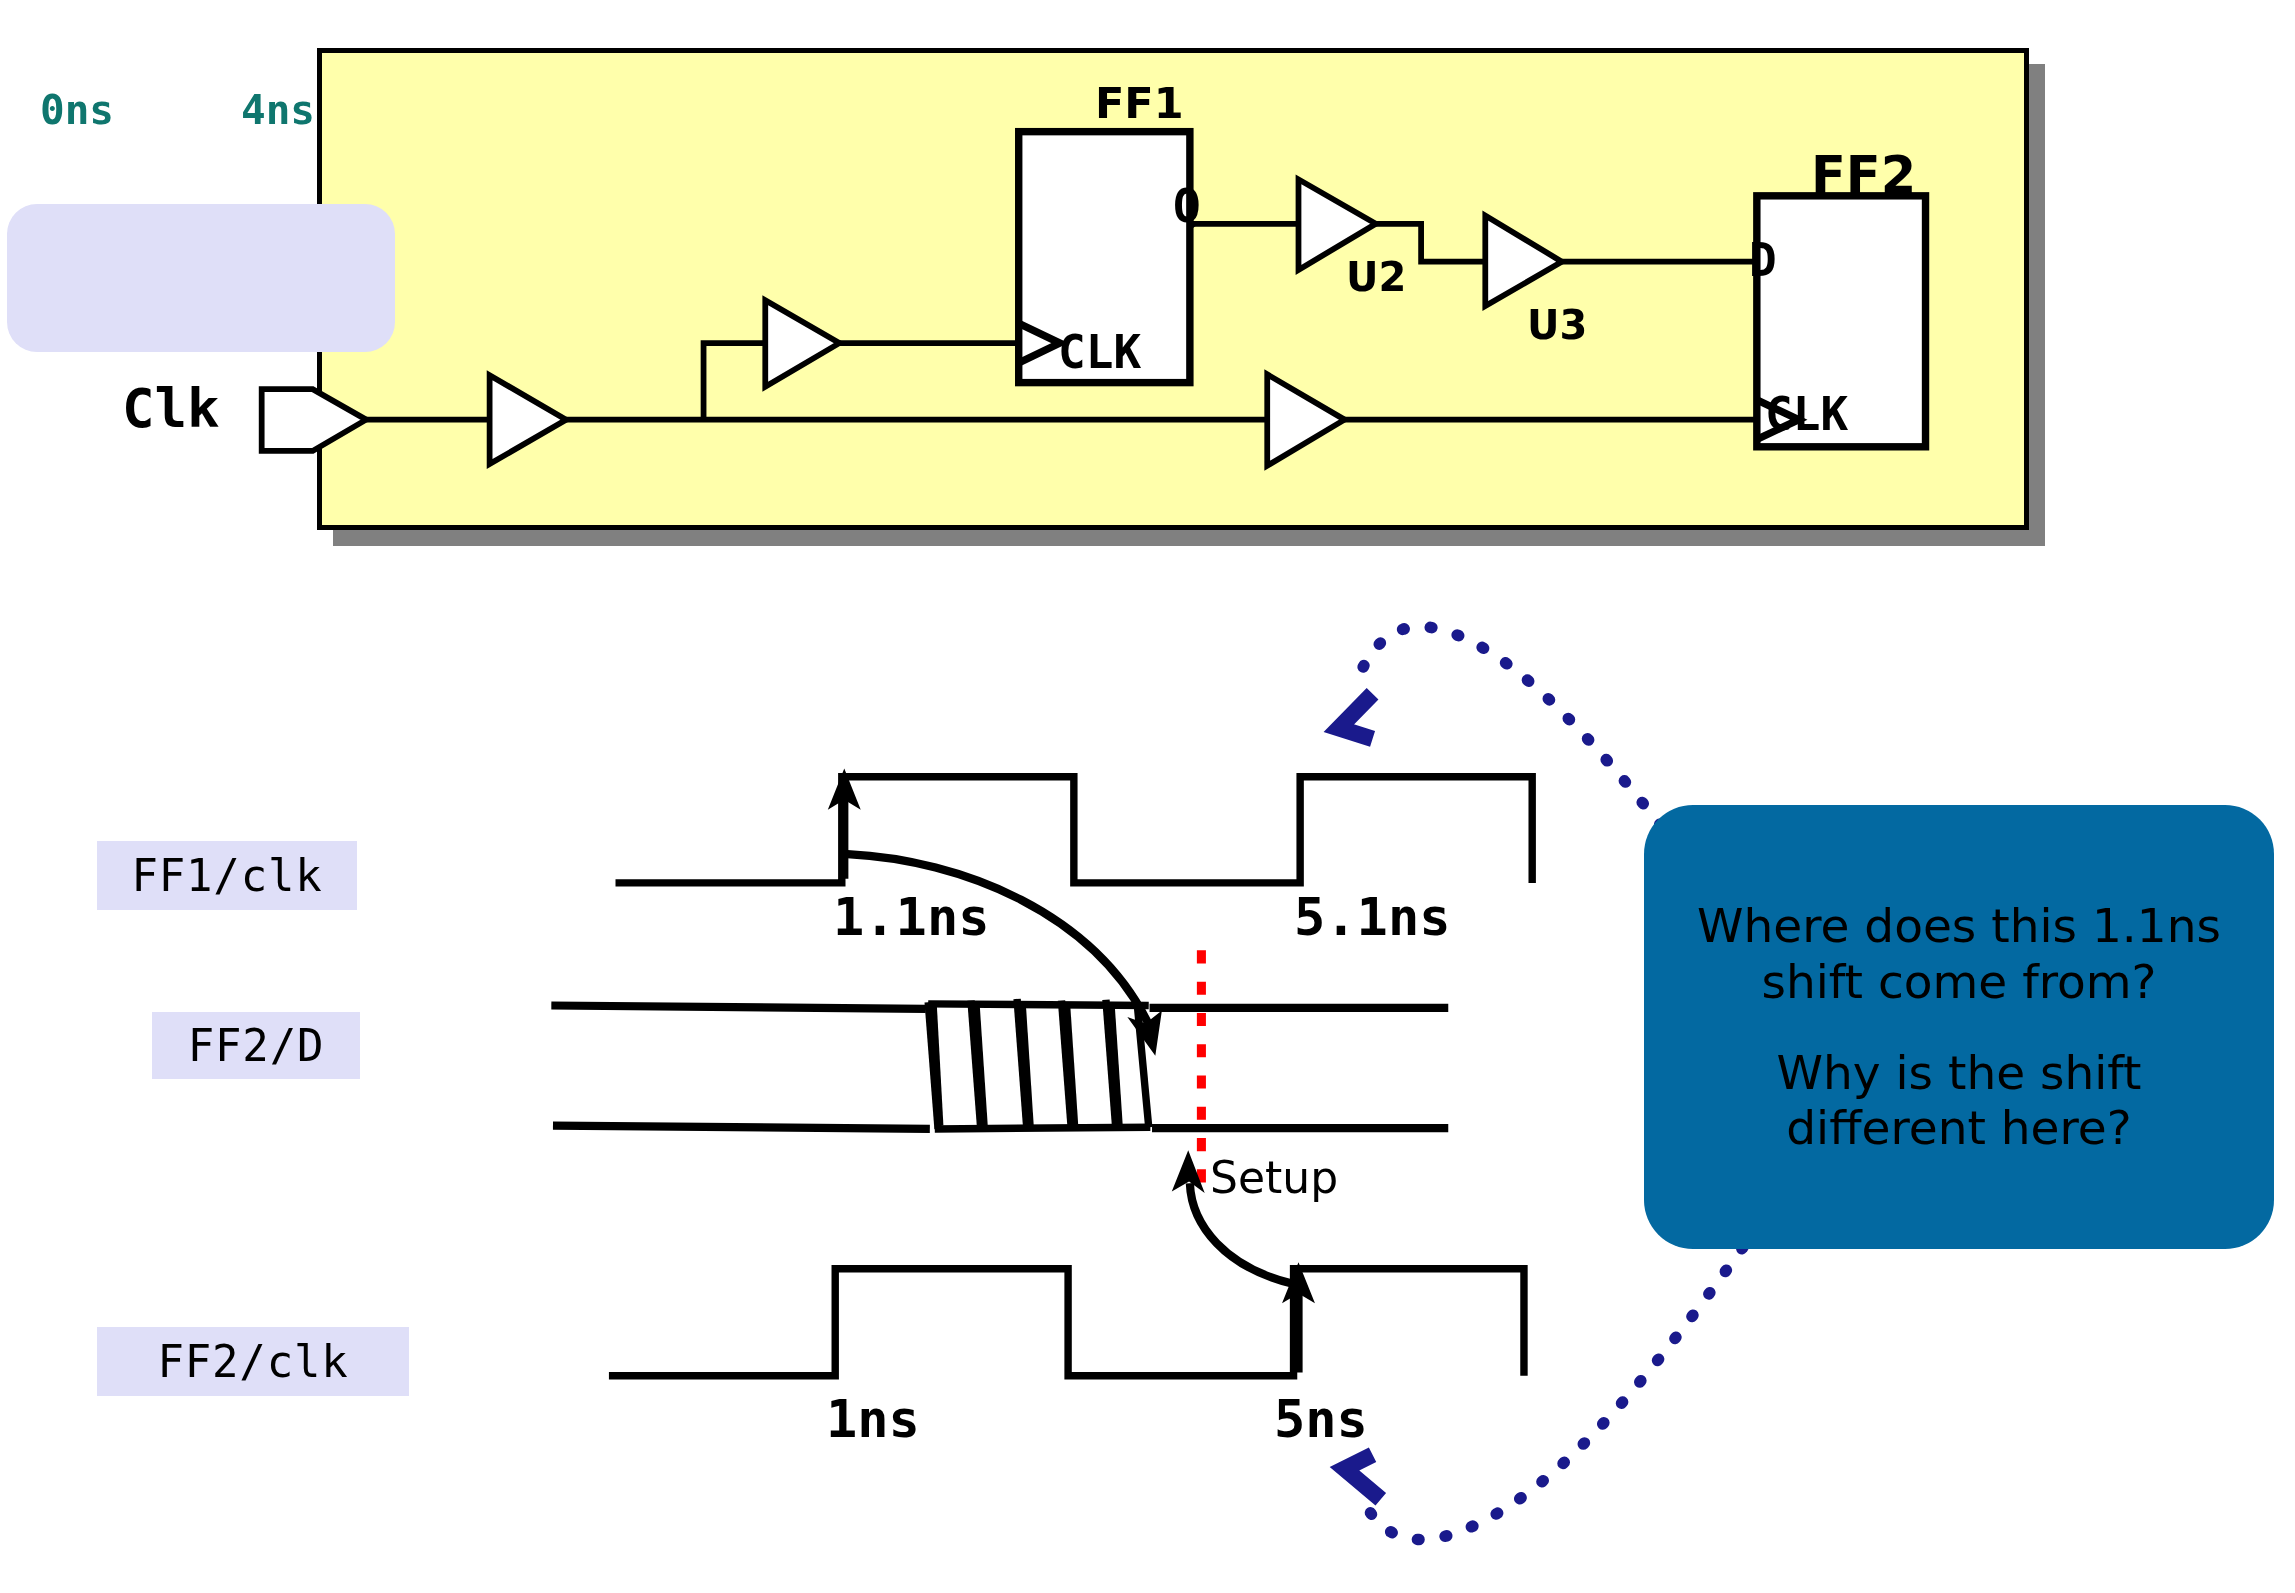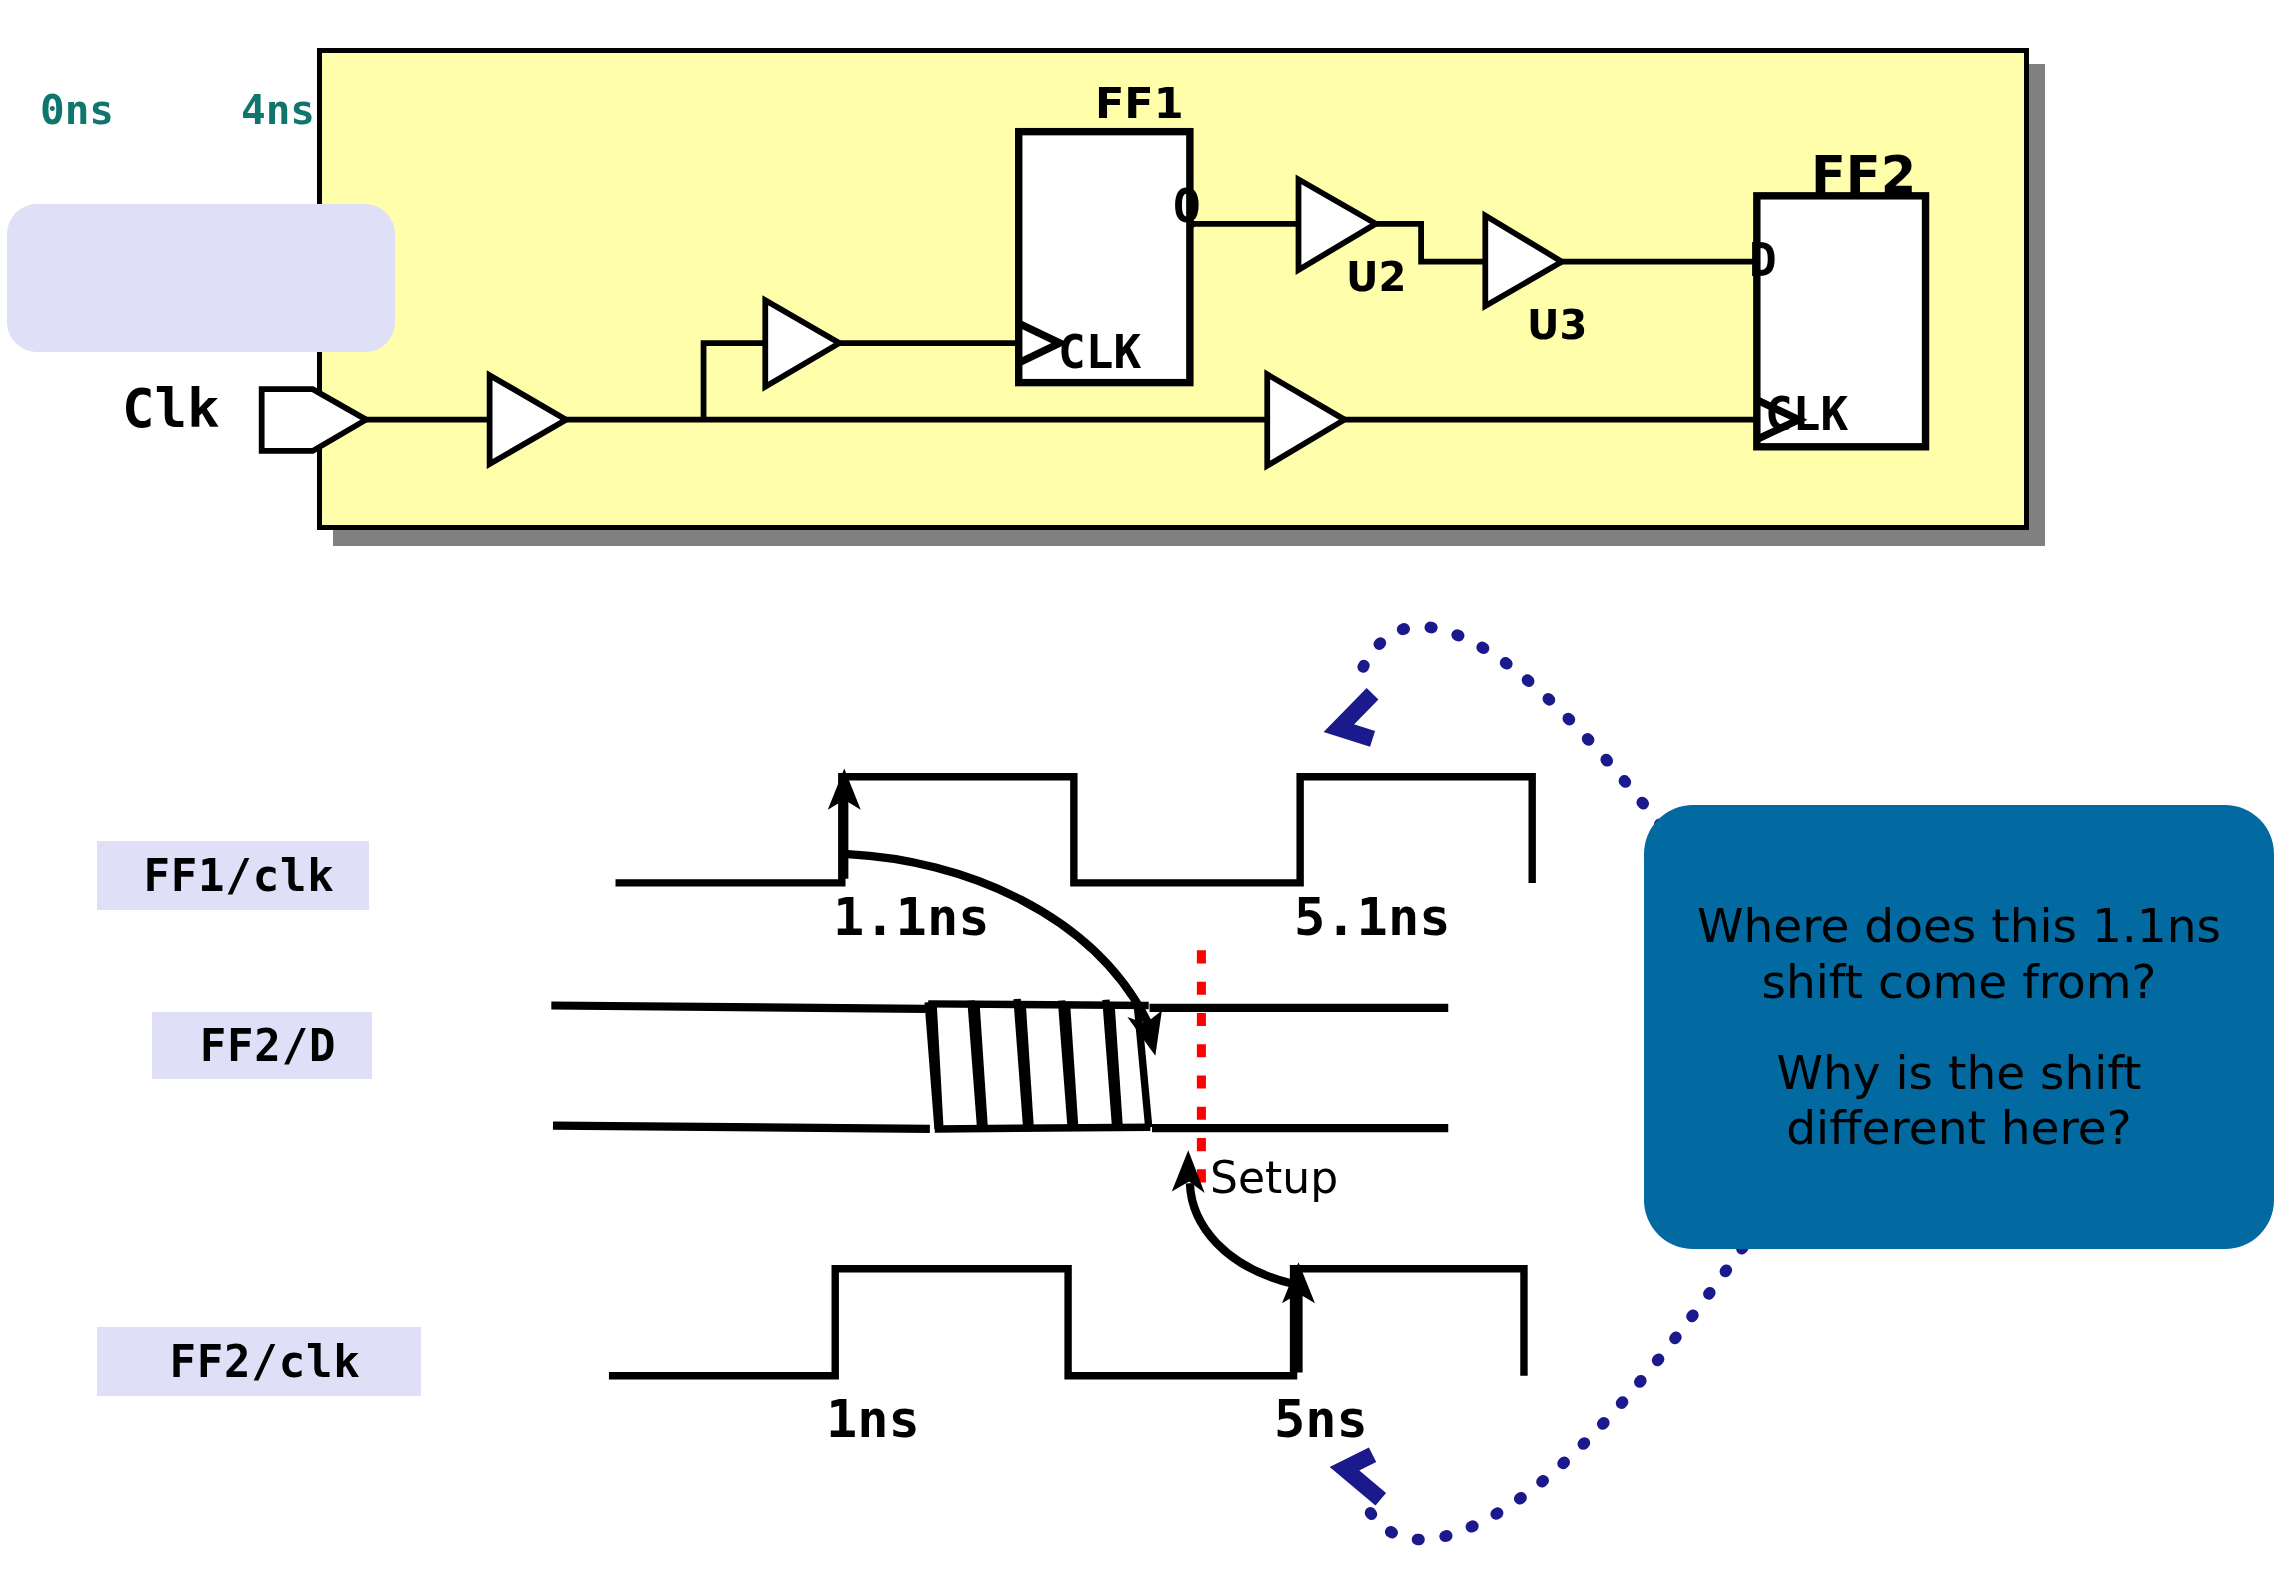--- a/index.html
+++ b/index.html
@@ -103,29 +103,28 @@
   .lbl-clk2  { left: 1765px; top: 391px;  font-size: 46px; }
   .lbl-u2    { left: 1346px; top: 257px;  font-size: 40px; }
   .lbl-u3    { left: 1527px; top: 305px;  font-size: 40px; }
   .lbl-clkin { left: 122px;  top: 382px;  font-size: 54px; font-family: "DejaVu Sans Mono", monospace; }
 
   
   .sig-badge {
     position: absolute;
     background: #dfdff8;
     font-family: "DejaVu Sans Mono", monospace;
-    font-weight: bold;
+    font-weight: normal;
     font-size: 44px;
     color: #000000;
     display: flex;
     align-items: center;
     justify-content: center;
     white-space: nowrap;
     letter-spacing: 0.8px;
-    padding-left: 12px;
   }
   .sig-ff1clk { left: 97px; top: 841px; width: 260px; height: 69px; }
   .sig-ff2d   { left: 152px; top: 1012px; width: 208px; height: 67px; }
   .sig-ff2clk { left: 97px; top: 1327px; width: 312px; height: 69px; text-align: center; }
 
   
   .tlabel {
     position: absolute;
     font-family: "DejaVu Sans Mono", monospace;
     font-weight: bold;

